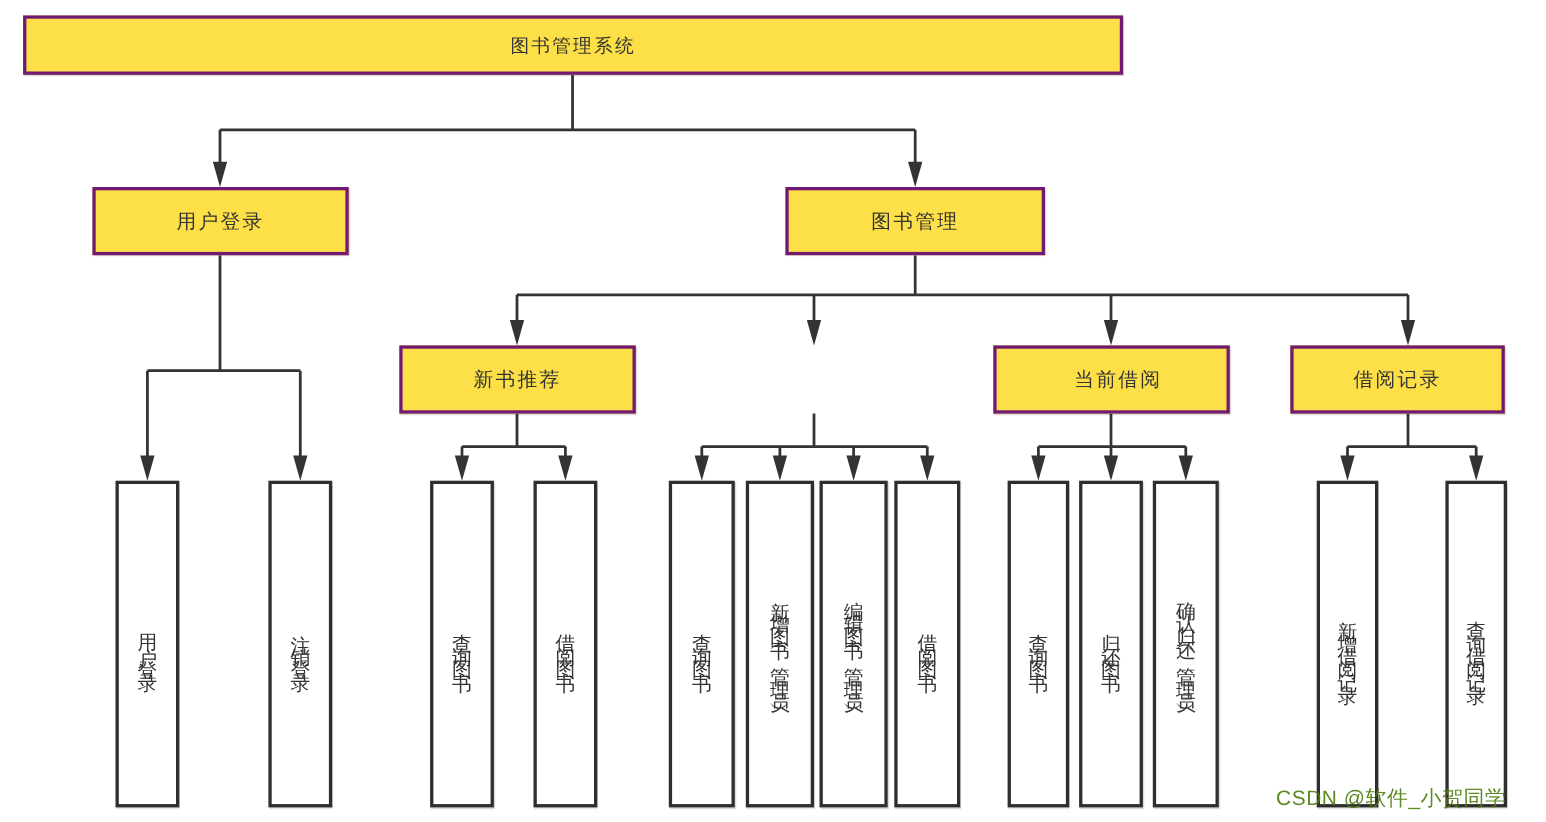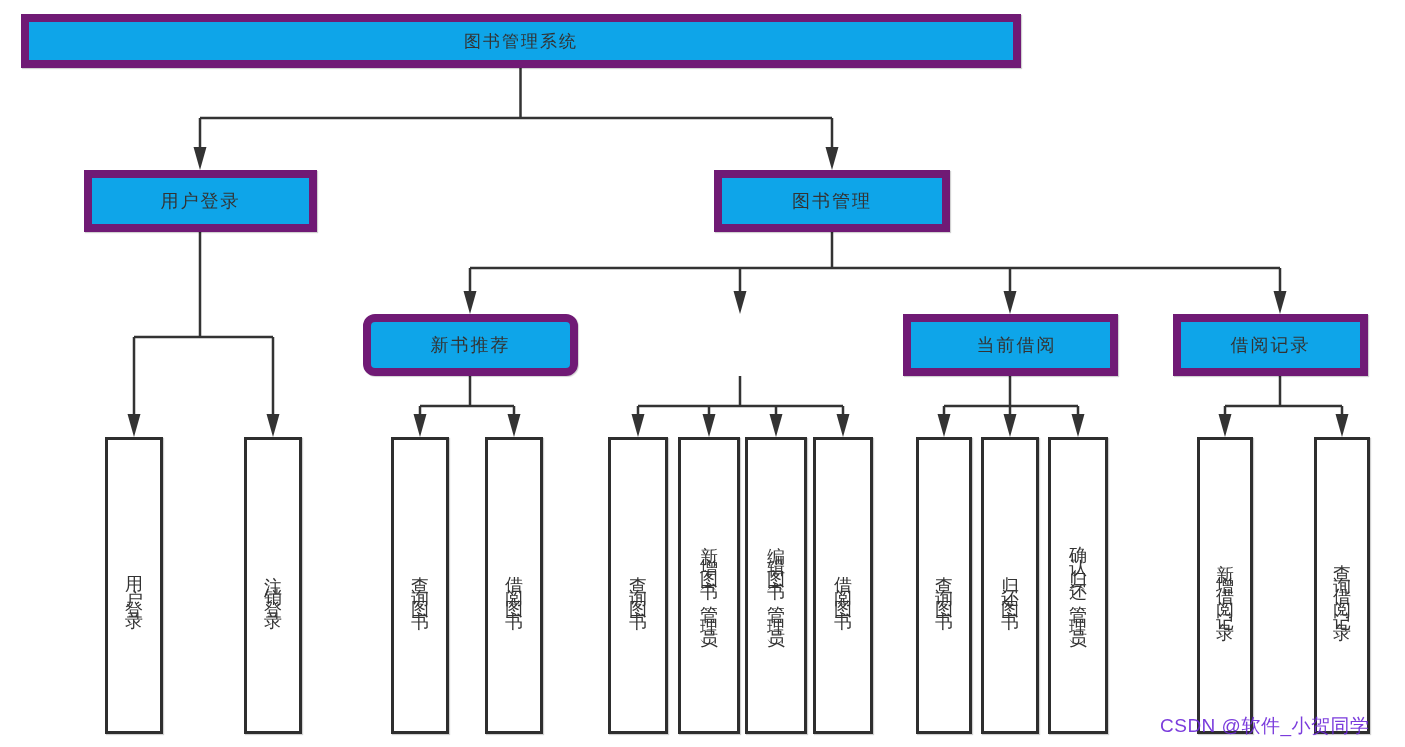--- a/index.html
+++ b/index.html
@@ -17,22 +17,22 @@
   }
   #wires {
     position: absolute;
     left: 0; top: 0;
     width: 1405px; height: 747px;
     z-index: 1;
   }
   .box {
     position: absolute;
     box-sizing: border-box;
-    border: 8px solid #701a75;
-    background: #0ea5e9;
+    border: 3px solid #701a75;
+    background: #fde047;
     display: flex;
     align-items: center;
     justify-content: center;
     color: #333333;
     font-size: 18px;
     letter-spacing: 2px;
     z-index: 2;
     box-shadow: 1px 1px 1px rgba(0,0,0,0.18);
   }
   .box.root { font-size: 17px; }
@@ -57,21 +57,21 @@
     letter-spacing: 12px;
     color: #333333;
     white-space: nowrap;
   }
   .watermark {
     position: absolute;
     left: 1160px;
     top: 713px;
     font-size: 19px;
     letter-spacing: 0.5px;
-    color: #6d28d9;
+    color: #4d7c0f;
     opacity: 0.9;
     z-index: 5;
     white-space: nowrap;
   }
 </style>
 </head>
 <body>
 
 <div id="canvas">
 
@@ -113,21 +113,21 @@
       <polygon points="1218.5,414 1231.5,414 1225,437"></polygon>
       <polygon points="1335.5,414 1348.5,414 1342,437"></polygon>
     </g>
   </svg>
 
   <div class="box root" style="left:21px; top:14px; width:1000px; height:54px;">图书管理系统</div>
 
   <div class="box" style="left:84px; top:170px; width:233px; height:62px;">用户登录</div>
   <div class="box" style="left:714px; top:170px; width:236px; height:62px;">图书管理</div>
 
-  <div class="box" style="left:363px; top:314px; width:215px; height:62px;border-radius:12px;">新书推荐</div>
+  <div class="box" style="left:363px; top:314px; width:215px; height:62px;">新书推荐</div>
   <div class="box" style="left:903px; top:314px; width:215px; height:62px;padding-left:12px;">当前借阅</div>
   <div class="box" style="left:1173px; top:314px; width:195px; height:62px;">借阅记录</div>
 
   <div class="leaf" style="left:105px; width:58px;">
     <span class="vtext">用户登录</span>
   </div>
   <div class="leaf" style="left:244px; width:58px;">
     <span class="vtext">注销登录</span>
   </div>
 

